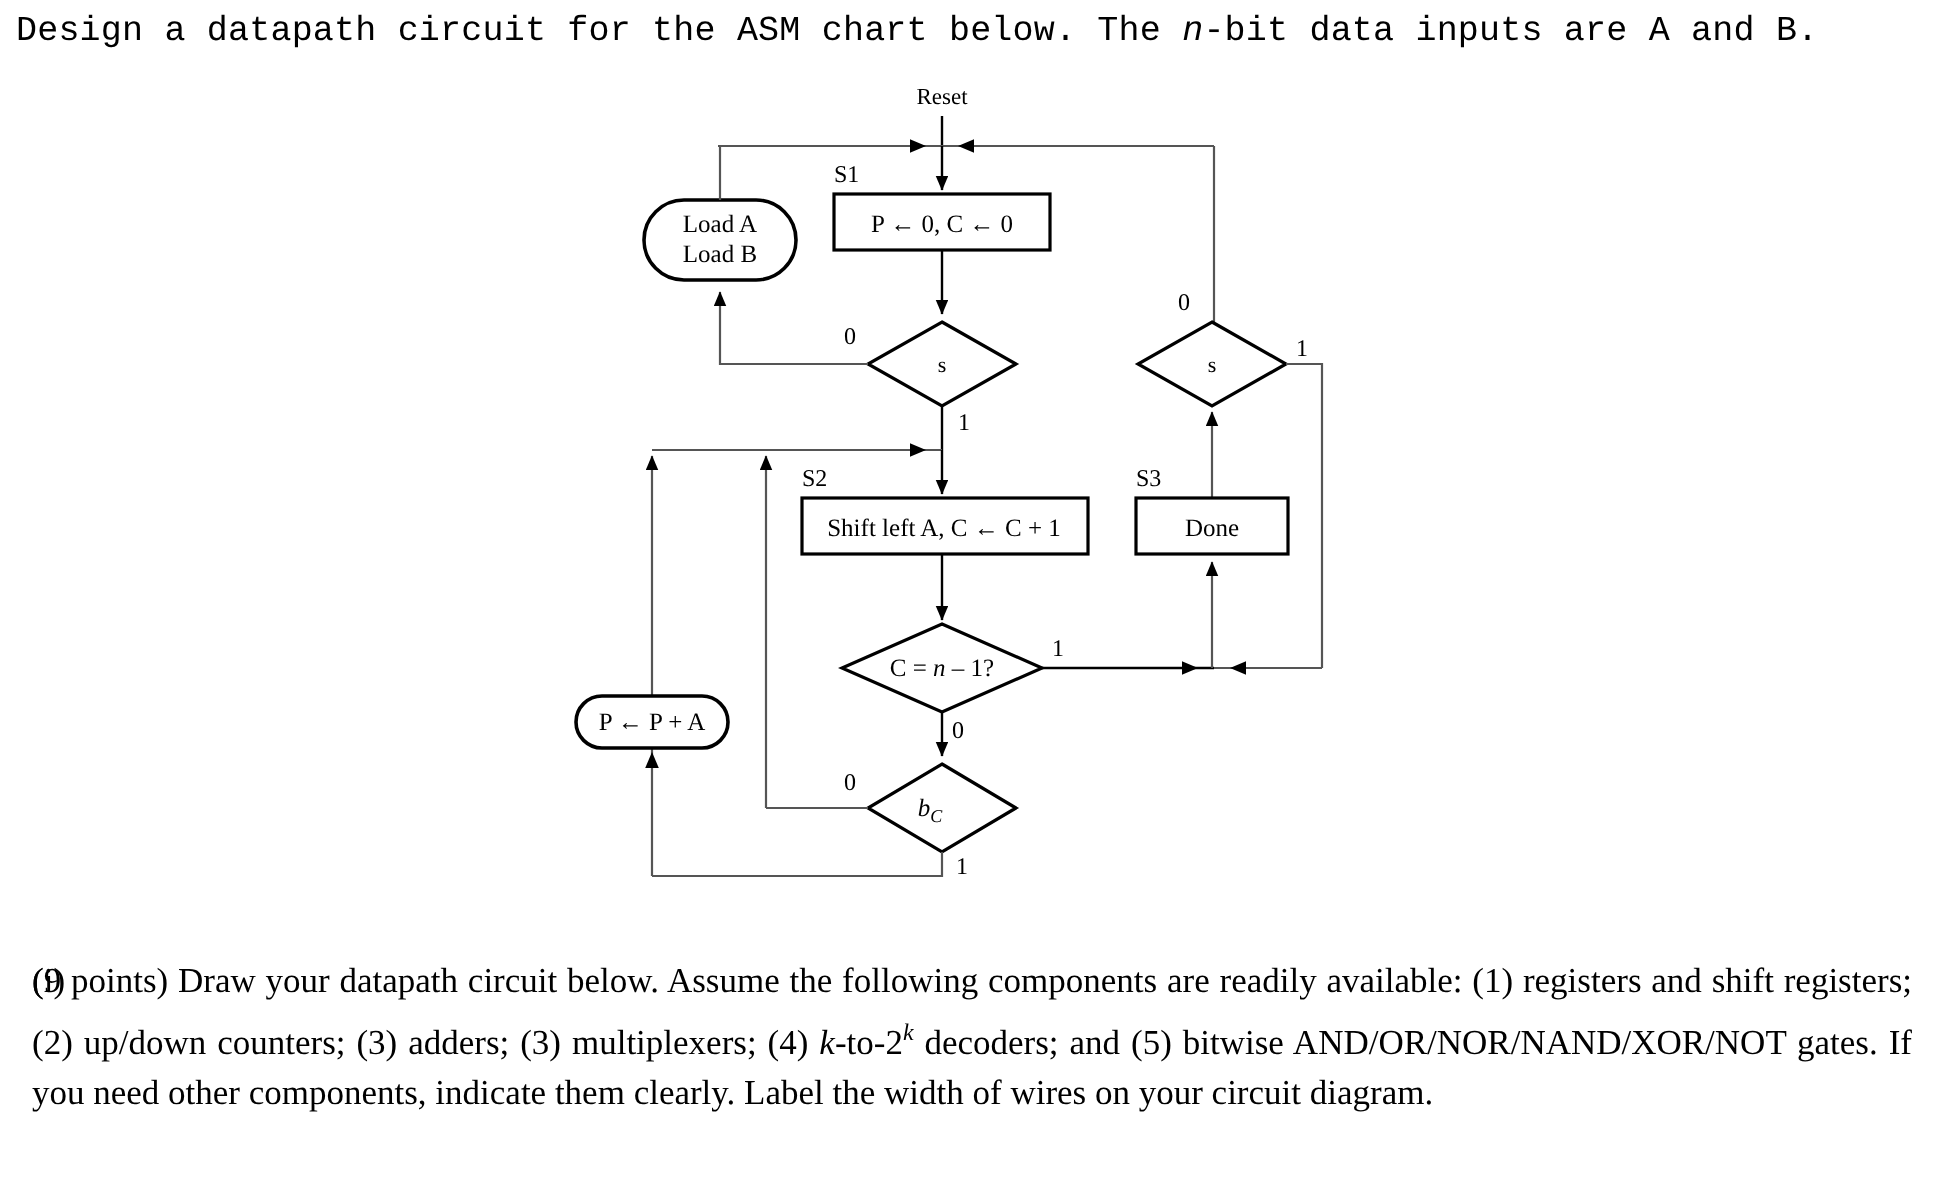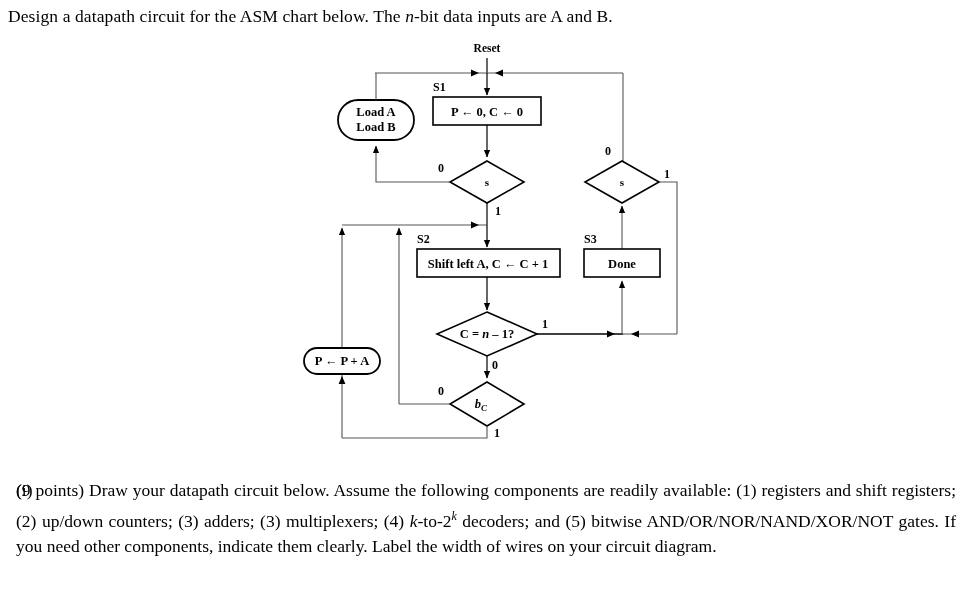--- a/index.html
+++ b/index.html
@@ -17,30 +17,30 @@
     overflow: hidden;
   }
   .prompt-top {
     position: absolute;
     left: 8px;
     top: 4px;
     width: 950px;
     font-size: 17.5px;
     line-height: 24px;
     letter-spacing: 0.1px;
+    font-family: Liberation Mono, monospace;
   }
   .prompt-top .ital { font-style: italic; }
 
   .asm-wrap {
     position: absolute;
-    left: 16px;
+    left: 0;
     top: 38px;
     width: 892px;
     height: 430px;
-    font-weight: bold;
   }
   .asm-svg { display: block; }
 
   .bottom-block {
     position: absolute;
     left: 16px;
     top: 478px;
     width: 940px;
     font-size: 17.5px;
     line-height: 25.5px;

